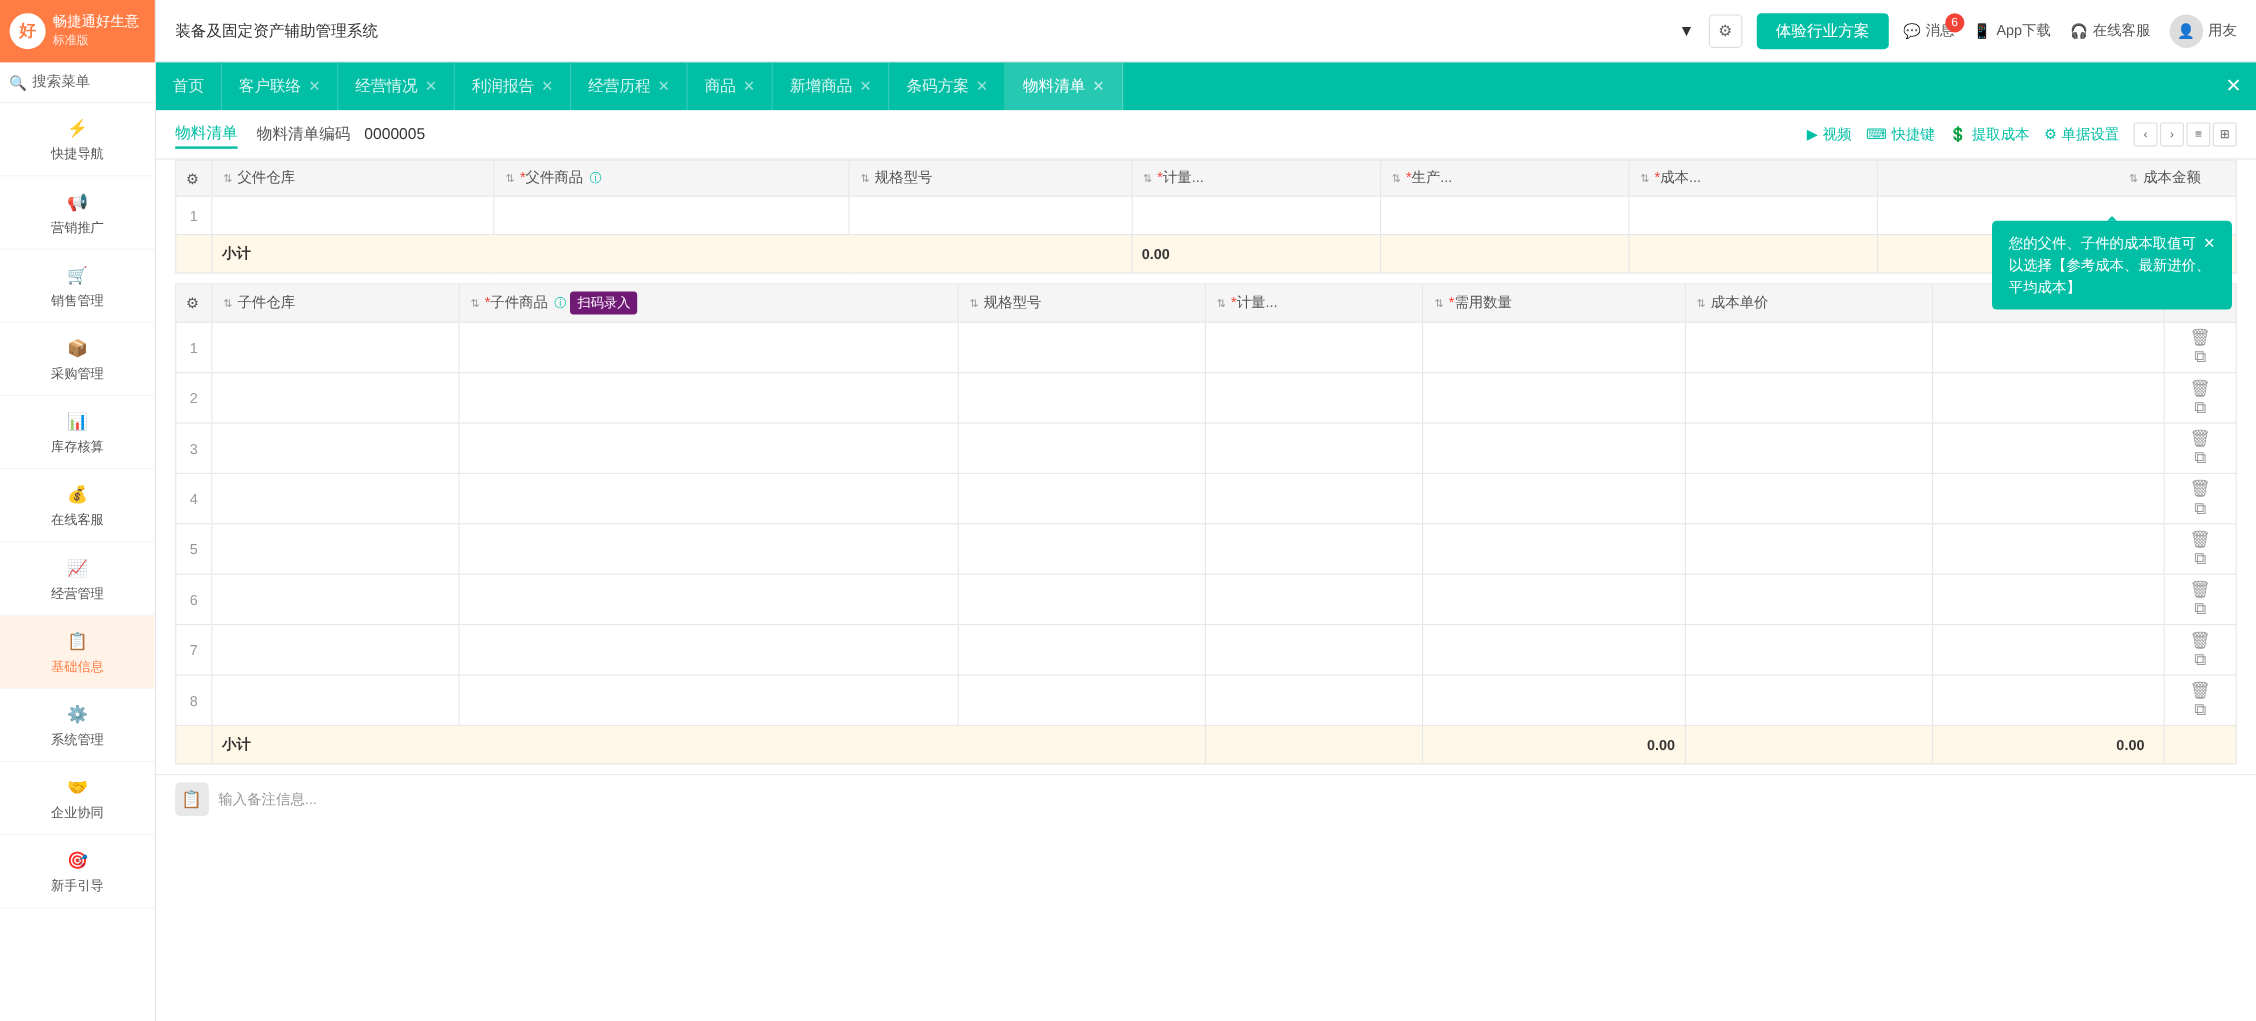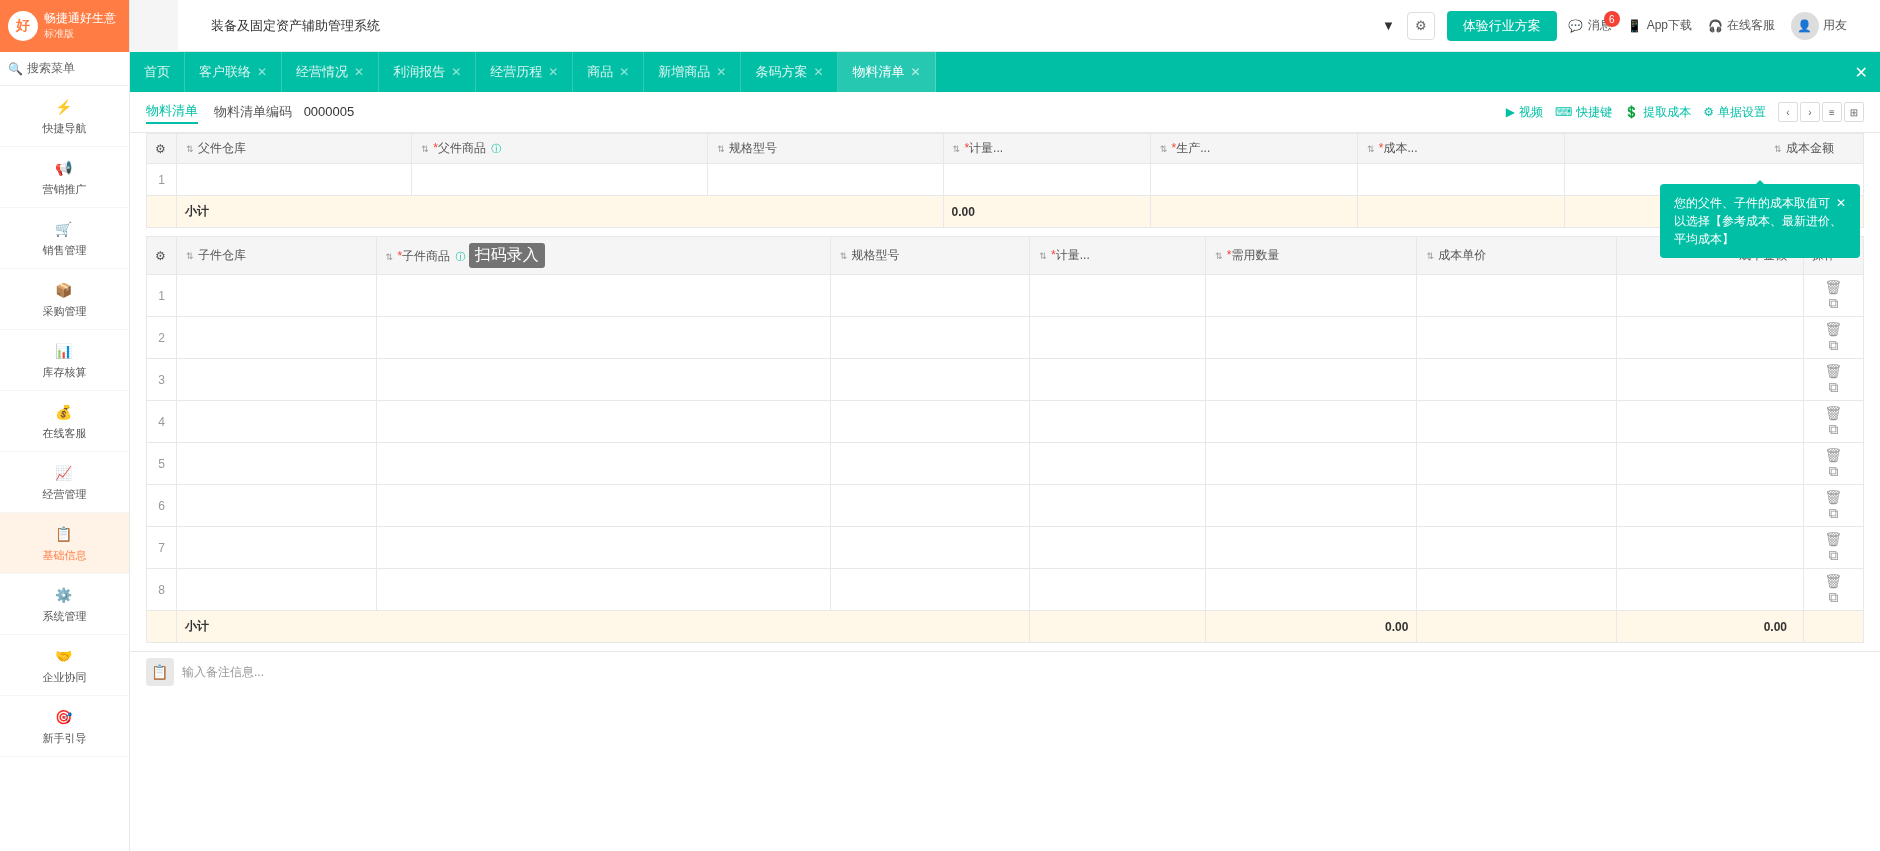--- a/index.html
+++ b/index.html
@@ -62,24 +62,23 @@
       flex-direction: column;
       overflow: hidden;
     }
 
     
     .topbar {
       background: #fff;
       height: 52px;
       display: flex;
       align-items: center;
-      padding: 0 33px;
+      padding: 0 16px;
       border-bottom: 1px solid #e8e8e8;
       gap: 12px;
-      margin-left: 48px;
     }
     .topbar-title { font-size: 13px; color: #333; flex: 1; }
     .topbar-select {
       display: flex; align-items: center; gap: 4px;
       font-size: 13px; color: #333;
     }
     .topbar-gear {
       width: 28px; height: 28px;
       border: 1px solid #ddd; border-radius: 4px;
       display: flex; align-items: center; justify-content: center;
@@ -234,25 +233,25 @@
       font-weight: bold;
     }
     .data-table .row-num {
       text-align: center;
       color: #999;
       width: 30px;
     }
     .required { color: #f44336; }
     .col-gear { width: 30px; text-align: center; }
     .col-scan {
-      background: #737373;
+      background: #701a75;
       color: #fff;
       padding: 2px 6px;
       border-radius: 3px;
-      font-size: 16px;
+      font-size: 11px;
       display: inline-block;
     }
     .th-info { color: #00bfa5; font-size: 10px; margin-left: 2px; }
     .sort-icon { color: #999; font-size: 9px; margin: 0 1px; }
     .col-actions { width: 60px; text-align: center; }
     .action-icon { color: #999; cursor: pointer; font-size: 14px; margin: 0 3px; }
 
     
     .tooltip-box {
       position: absolute;

